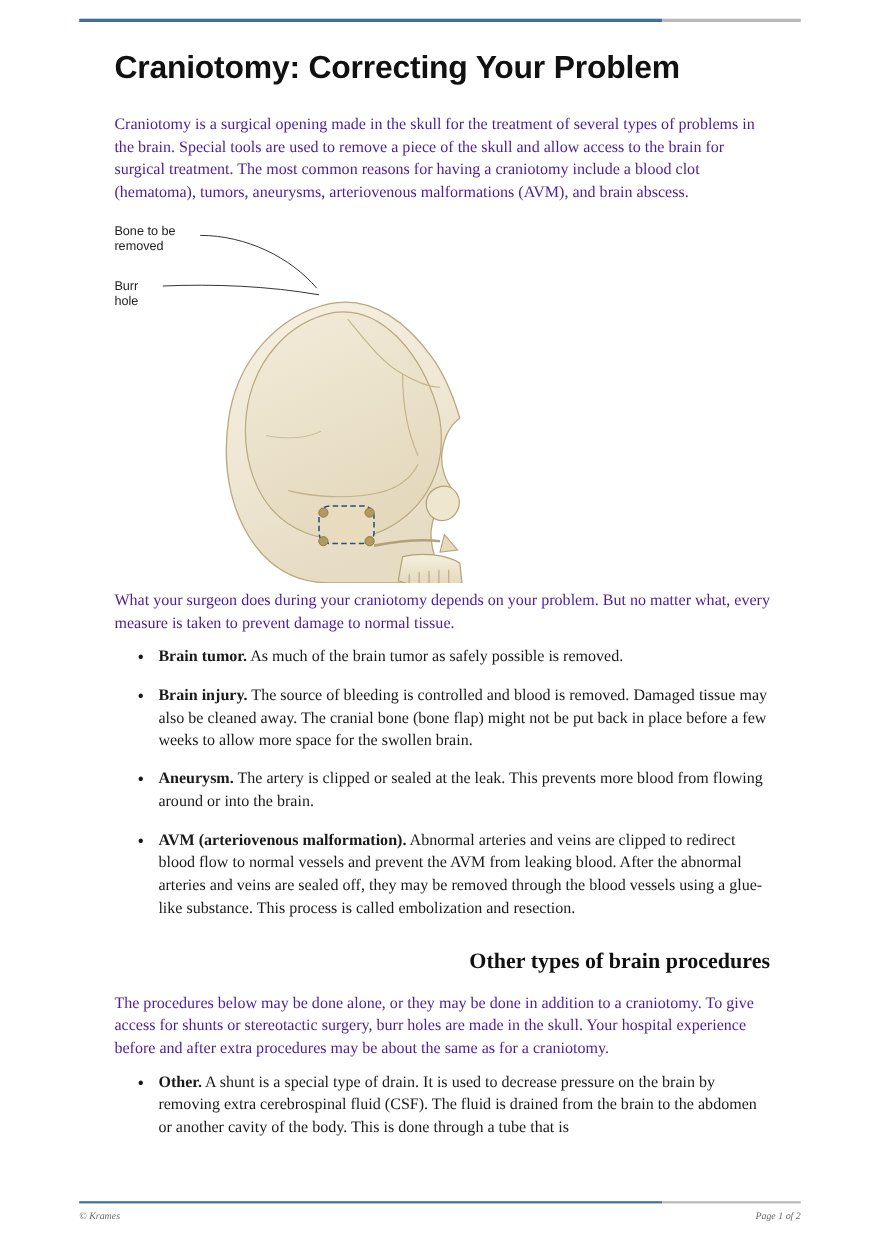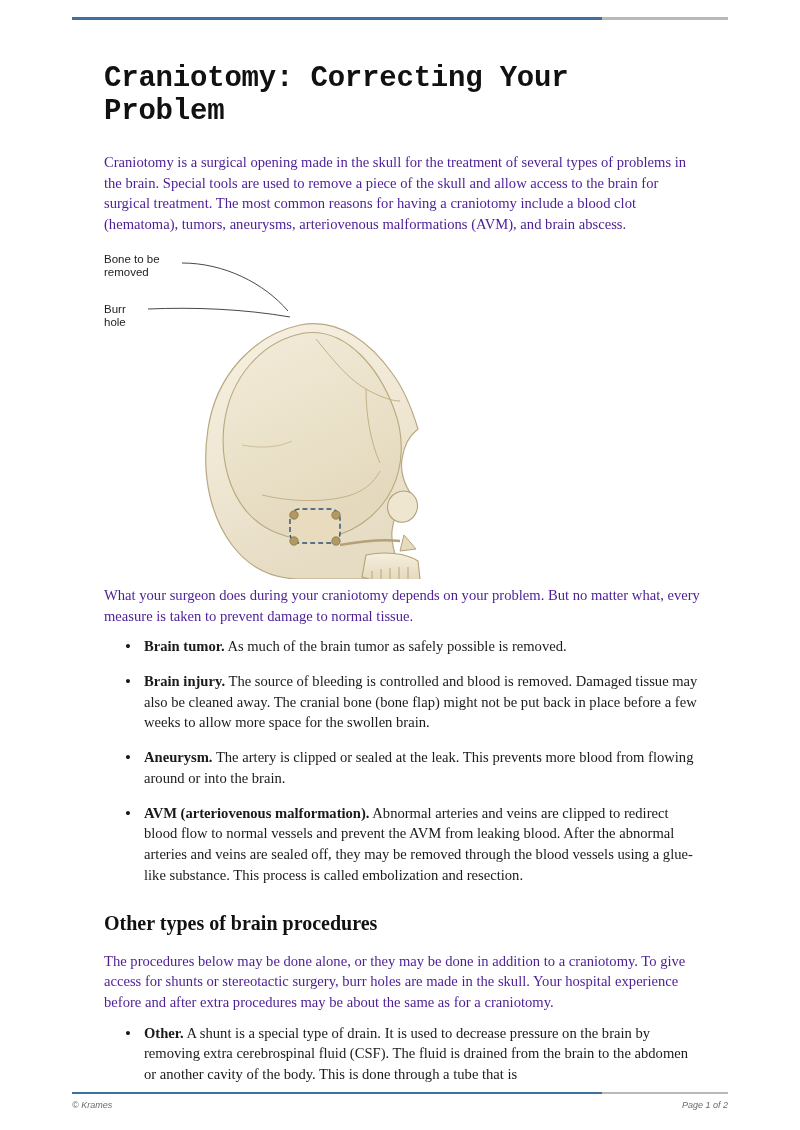--- a/index.html
+++ b/index.html
@@ -59,36 +59,36 @@
     height: 2px;
     background: #b9b9b9;
   }
   .footer {
     position: absolute;
     top: 1100px;
     left: 72px;
     width: 656px;
     display: flex;
     justify-content: space-between;
-    font-family: Liberation Sans, sans-serif;
+    font-family: Liberation Serif, serif;
     font-style: italic;
     font-size: 9px;
     color: #6b6b6b;
   }
   .content {
     position: absolute;
     top: 46px;
     left: 104px;
     width: 596px;
   }
   h1.title {
-    font-family: Liberation Mono, monospace;
+    font-family: Liberation Sans, sans-serif;
     font-size: 29px;
     font-weight: bold;
-    margin: 16px 0 24px 0;
+    margin: 0 0 24px 0;
     letter-spacing: -0.2px;
     color: #111;
   }
   p.body-text {
     font-size: 14.6px;
     line-height: 1.42;
     margin: 0 0 10px 0;
     text-align: left;
     color: #4c1d95;
   }
@@ -97,20 +97,21 @@
     width: 596px;
     height: 330px;
     position: relative;
     text-decoration: underline;
   }
   h2.subhead {
     font-size: 20px;
     font-weight: bold;
     margin: 26px 0 16px 0;
     color: #111;
+    text-align: right;
   }
   ul.bullets {
     margin: 6px 0 0 0;
     padding-left: 38px;
     list-style: none;
   }
   ul.bullets li {
     position: relative;
     font-size: 14.6px;
     line-height: 1.42;

